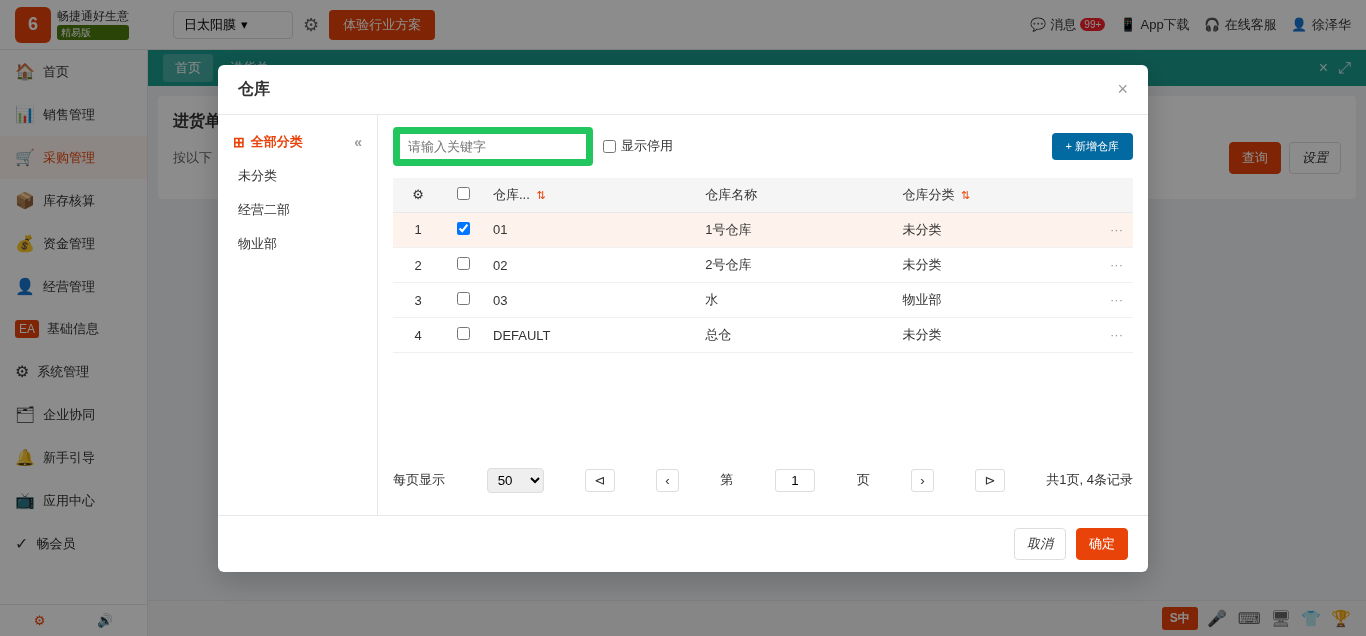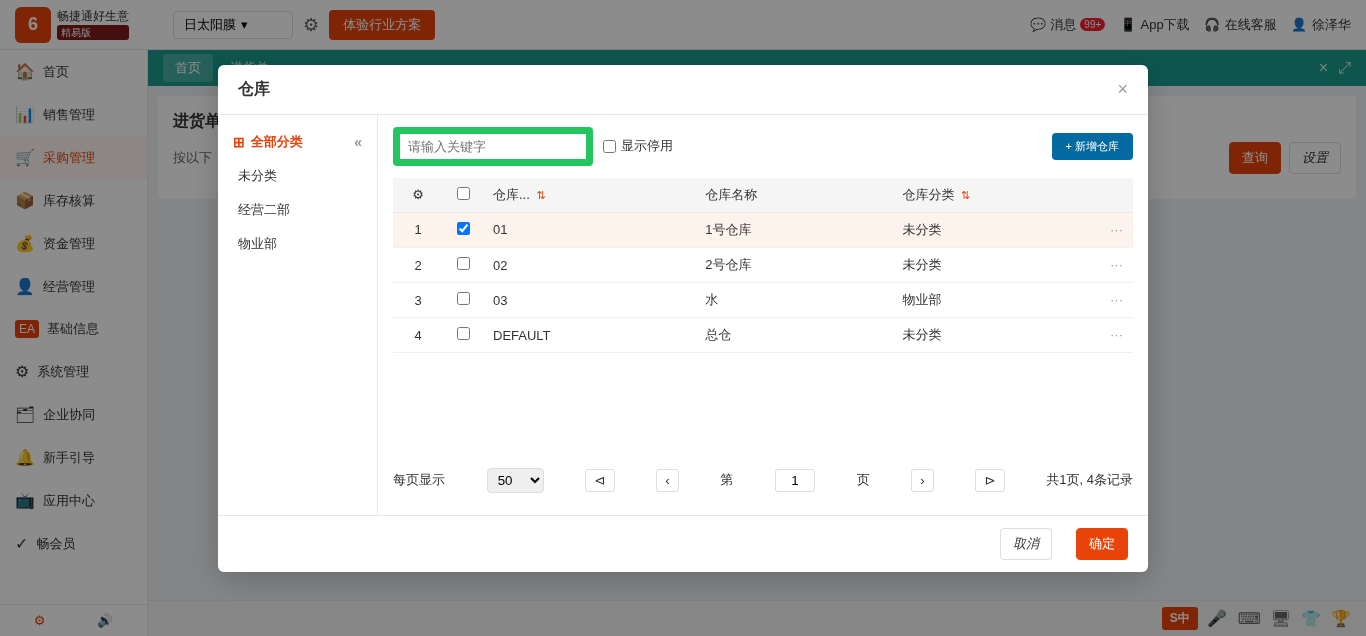--- a/index.html
+++ b/index.html
@@ -26,21 +26,21 @@
     }
     .logo-icon {
       width: 36px; height: 36px;
       background: #e8440a;
       border-radius: 6px;
       display: flex; align-items: center; justify-content: center;
       color: white; font-size: 18px; font-weight: bold;
     }
     .logo-text { font-size: 12px; color: #333; line-height: 1.3; }
     .logo-text span { display: block; }
-    .logo-badge { background: #7f1d1d; color: white; font-size: 10px; padding: 1px 4px; border-radius: 3px; }
+    .logo-badge { background: #4d7c0f; color: white; font-size: 10px; padding: 1px 4px; border-radius: 3px; }
     .company-select {
       display: flex; align-items: center; gap: 5px;
       border: 1px solid #ddd; border-radius: 4px;
       padding: 4px 10px; cursor: pointer; background: #fff;
       min-width: 120px;
     }
     .header-btn-trial {
       background: #e8440a; color: white;
       border: none; border-radius: 4px;
       padding: 6px 14px; cursor: pointer; font-size: 13px;
@@ -143,21 +143,21 @@
       padding: 14px 20px;
       border-bottom: 1px solid #e8e8e8;
     }
     .modal-title { font-size: 16px; font-weight: bold; color: #333; }
     .modal-close { cursor: pointer; color: #999; font-size: 18px; }
     .modal-body { display: flex; min-height: 400px; }
     .modal-footer {
       display: flex; align-items: center; justify-content: flex-end;
       padding: 12px 20px;
       border-top: 1px solid #e8e8e8;
-      gap: 24px;
+      gap: 10px;
     }
 
     
     .cat-sidebar {
       width: 160px;
       border-right: 1px solid #e8e8e8;
       padding: 10px 0;
       flex-shrink: 0;
     }
     .cat-header {

